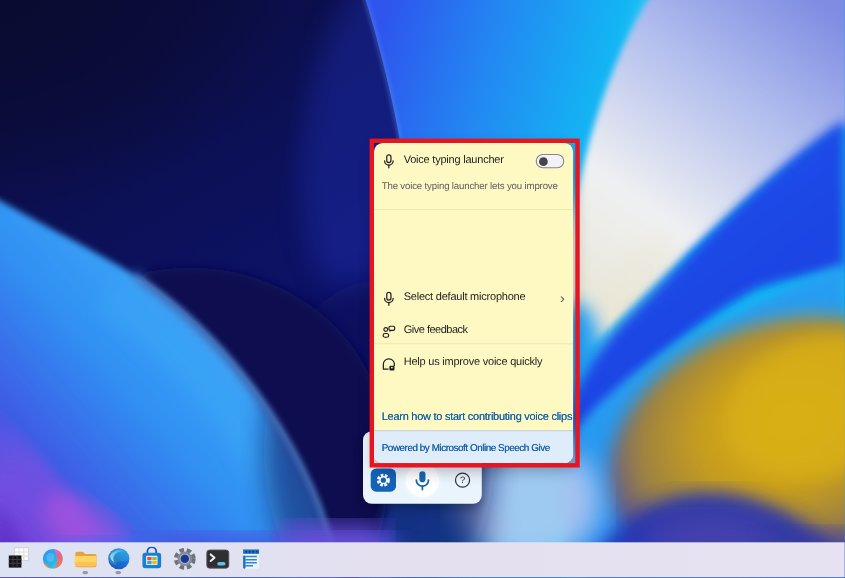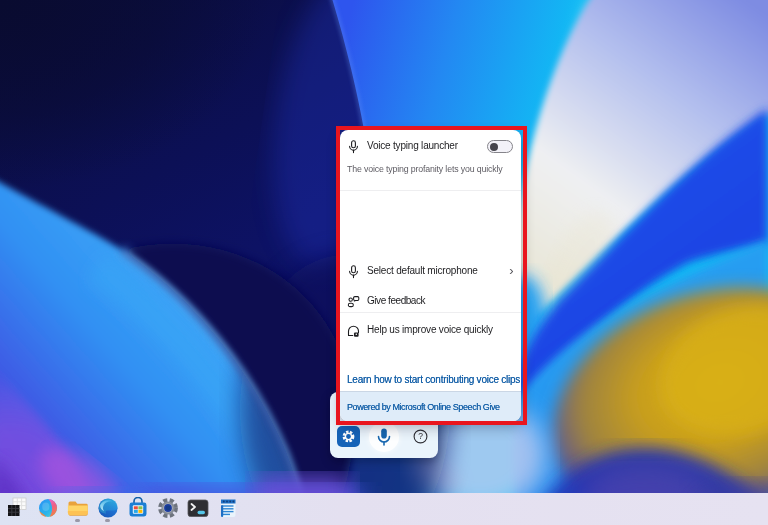--- a/index.html
+++ b/index.html
@@ -4,21 +4,21 @@
 <style>
 html,body{margin:0;padding:0;width:768px;height:525px;overflow:hidden;background:#10187d;font-family:"Liberation Sans",sans-serif}
 #stage{position:relative;width:768px;height:525px;overflow:hidden}
 #bg{position:absolute;left:0;top:0}
 
 #flyout{position:absolute;left:330px;top:392px;width:108px;height:66px;border-radius:8px;background:#eaf4fc;box-shadow:0 4px 10px rgba(0,0,30,.35)}
 #gearbtn{position:absolute;left:7px;top:34px;width:23px;height:21px;border-radius:5px;background:#1563b8}
 #micbtn{position:absolute;left:39px;top:30px;width:30px;height:30px;border-radius:50%;background:#fdfeff;box-shadow:0 0 6px rgba(255,255,255,.8)}
 #helpbtn{position:absolute;left:83px;top:37px;width:15px;height:15px}
 
-#panel{position:absolute;left:340px;top:130px;width:181px;height:291px;border-radius:8px;background:#ffffff;box-shadow:0 6px 14px rgba(0,0,30,.3);overflow:hidden}
+#panel{position:absolute;left:340px;top:130px;width:181px;height:291px;border-radius:8px;background:#fef9c3;box-shadow:0 6px 14px rgba(0,0,30,.3);overflow:hidden}
 #panel .row{position:absolute;left:0;width:181px;height:20px}
 #panel .ric{position:absolute;left:7px;top:3px;width:13px;height:14px}
 #panel .rlb{position:absolute;left:27px;top:3px;font-size:10px;color:#1d1d20;white-space:nowrap;letter-spacing:-.2px}
 .tg{position:absolute;right:8px;top:3px;width:26px;height:13px;border-radius:7.5px;box-sizing:border-box}
 .tgoff{border:1px solid #85848a;background:#f3f2f8}
 .tgoff i{position:absolute;left:2px;top:1.5px;width:8px;height:8px;border-radius:50%;background:#46454c}
 .tgon{background:#0067c0}
 .tgon i{position:absolute;right:2.5px;top:2.5px;width:8px;height:8px;border-radius:50%;background:#fff}
 .desc{position:absolute;left:7px;font-size:8.8px;line-height:10.4px;color:#5e5c63;letter-spacing:-.28px;white-space:nowrap}
 .sep{position:absolute;left:0;width:181px;height:1px;background:rgba(20,20,40,.07)}
@@ -183,21 +183,21 @@
             <rect x="4.6" y="0.8" width="3.8" height="7" rx="1.9"></rect>
             <path d="M2.6,6.2 a3.9,3.9 0 0 0 7.8,0"></path>
             <line x1="6.5" y1="10.3" x2="6.5" y2="12.6"></line>
           </g>
         </svg>
 <span class="rlb">Voice typing launcher</span>
 <span class="tg tgoff">
           <i></i>
         </span>
 </div>
-<div class="desc" style="top:34px"><span style="letter-spacing:-.16px">The voice typing profanity lets you quickly</span><br></div>
+<div class="desc" style="top:34px"><span style="letter-spacing:-.16px">The voice typing launcher lets you improve</span><br></div>
 <div class="sep" style="top:60px"></div>
 
 
 
 <div class="row" style="top:132px">
 <svg class="ric" viewBox="0 0 13 14">
           <g fill="none" stroke="#1d1d20" stroke-width="1.1" stroke-linecap="round">
             <rect x="4.6" y="0.8" width="3.8" height="7" rx="1.9"></rect>
             <path d="M2.6,6.2 a3.9,3.9 0 0 0 7.8,0"></path>
             <line x1="6.5" y1="10.3" x2="6.5" y2="12.6"></line>

